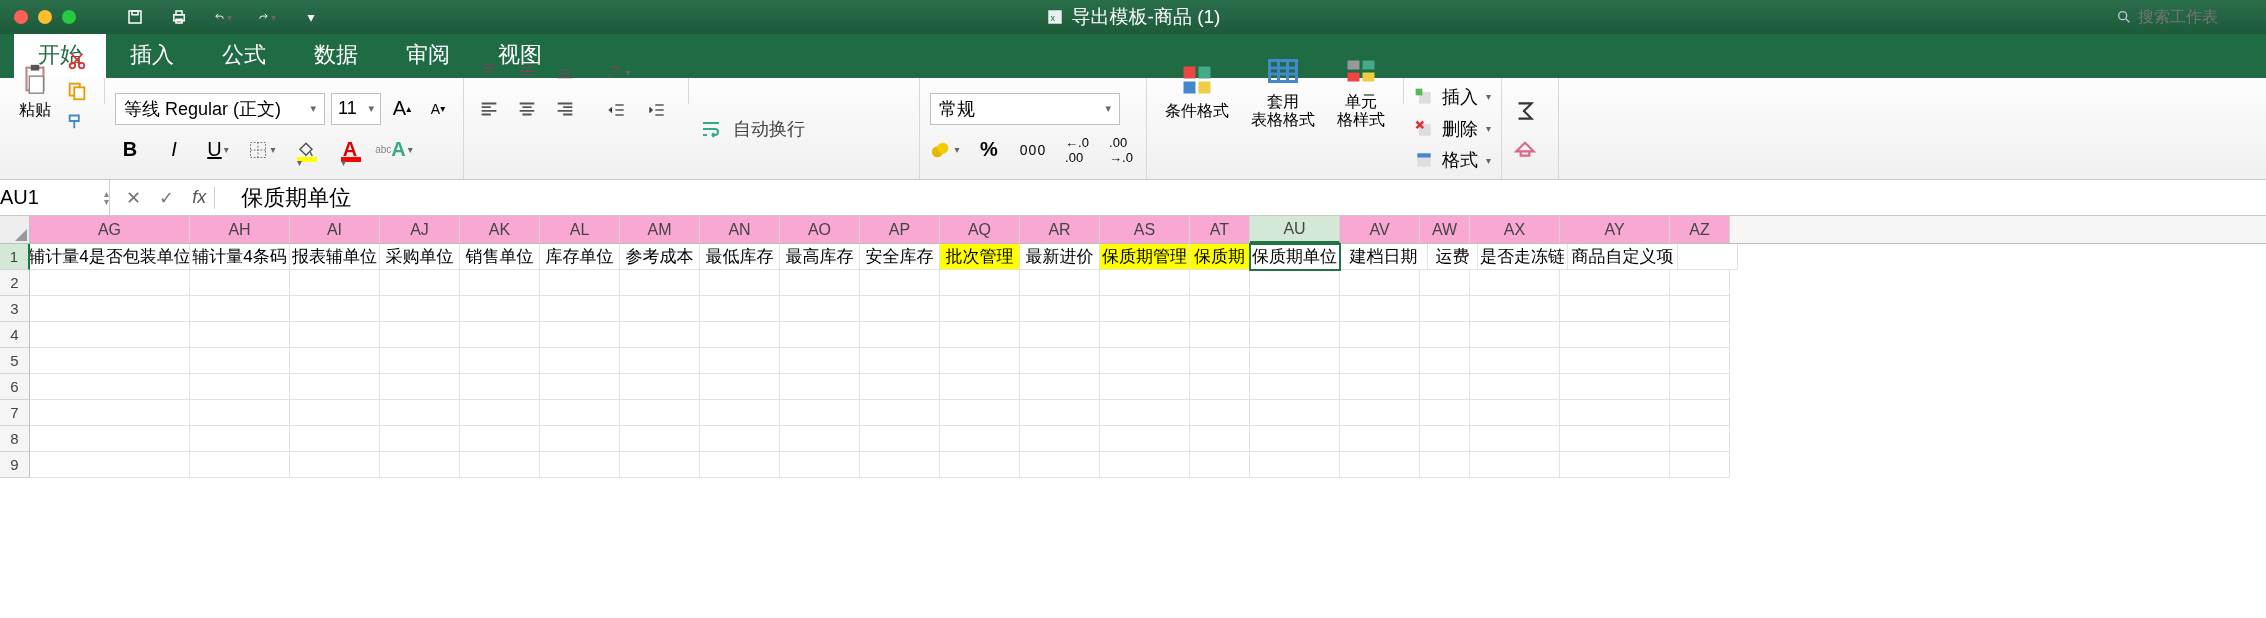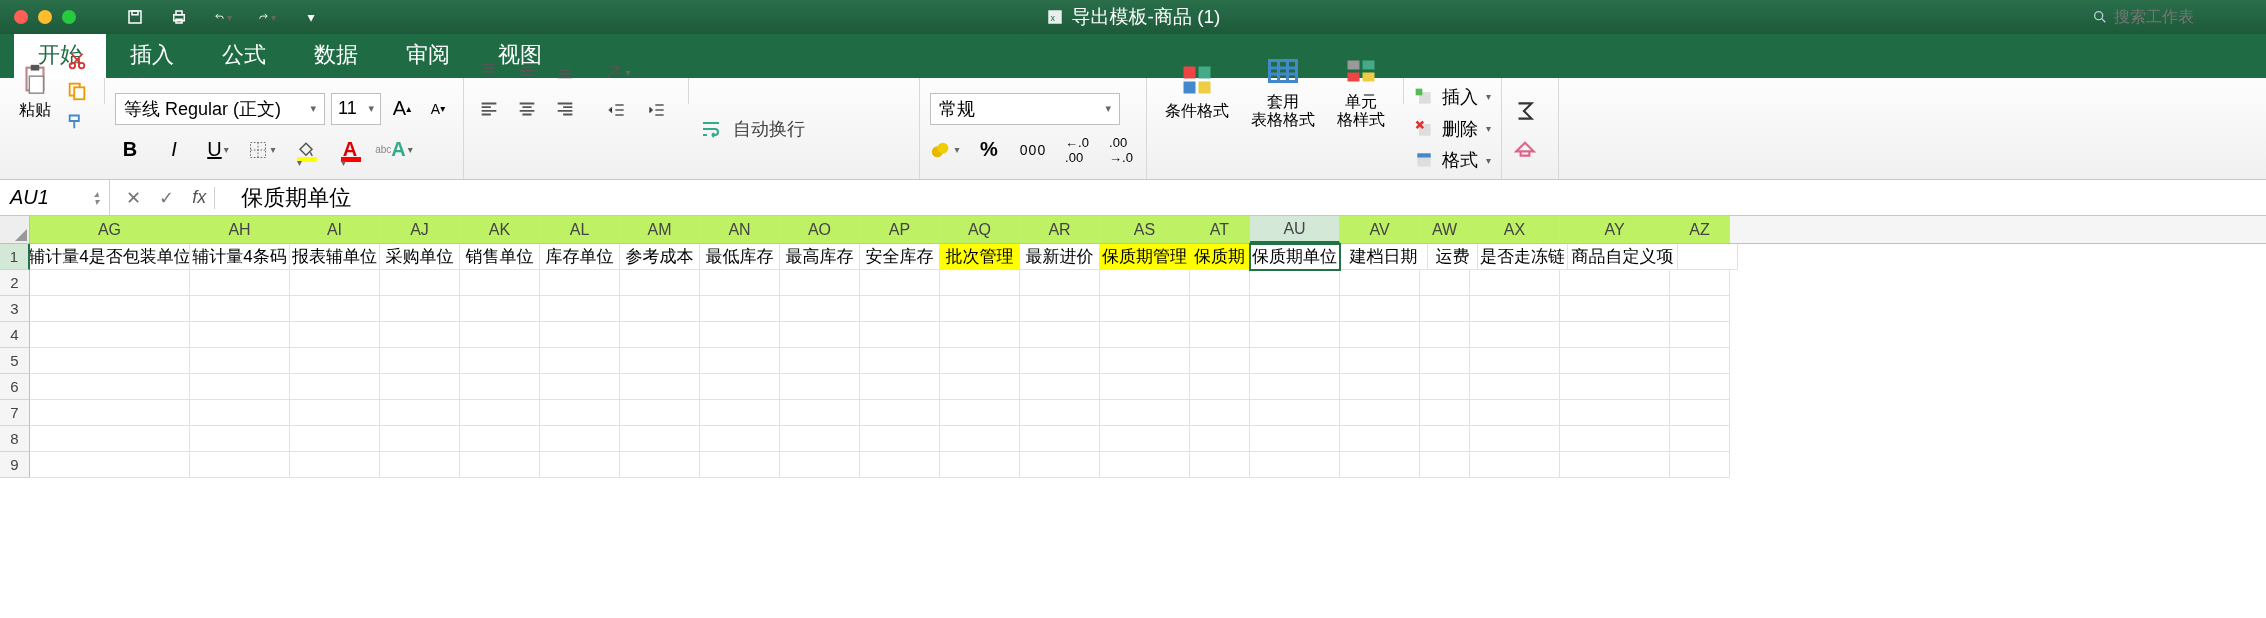--- a/index.html
+++ b/index.html
@@ -22,21 +22,21 @@
   }
   .mac-dots { display: flex; gap: 10px; padding: 0 14px; }
   .mac-dot { width: 14px; height: 14px; border-radius: 50%; }
   .dot-red { background: #ff5f56; }
   .dot-yel { background: #ffbd2e; }
   .dot-grn { background: #27c93f; }
   .qat { display: flex; gap: 26px; align-items: center; margin-left: 36px; }
   .qat .ic { width: 18px; height: 18px; display:flex; align-items:center; justify-content:center; }
   .title-wrap { position:absolute; left:0; right:0; display:flex; justify-content:center; pointer-events:none; }
   .title { font-size: 19px; display:flex; align-items:center; gap:8px; }
-  .search-wrap { margin-left:auto; display:flex; align-items:center; gap:6px; padding-right:32px; color:#bcd; font-size:16px; }
+  .search-wrap { margin-left:auto; display:flex; align-items:center; gap:6px; padding-right:8px; color:#bcd; font-size:16px; }
   .search-wrap input { background:transparent; border:none; color:#bcd; font-size:16px; width:120px; outline:none; }
 
   
   .tabs {
     height: 44px;
     background: #1e6b44;
     display: flex;
     align-items: flex-end;
     padding-left: 14px;
     color: #fff;
@@ -99,35 +99,34 @@
   
   .fbar {
     height: 36px;
     border-bottom: 1px solid #c8c8c8;
     display:flex;
     align-items:center;
     background:#fff;
   }
   .namebox {
     width:110px; height:100%; border-right:1px solid #d0d0d0;
-    display:flex; align-items:center; padding:0 10px; font-size:20px;
+    display:flex; align-items:center; padding:0 0; font-size:20px;
     justify-content:space-between;
-    font-style:italic;
   }
   .namebox .stepper{ display:flex; flex-direction:column; font-size:10px; line-height:8px; color:#888;}
   .fb-btns{ display:flex; gap:18px; padding:0 16px; color:#777; font-size:18px;}
   .fx { font-style:italic; color:#555; padding-right:8px; border-right:1px solid #d0d0d0;}
   .finput{ flex:1; border:none; outline:none; font-size:22px; padding:0 10px;}
 
   
   .grid-wrap{ overflow:hidden; }
   .colhdr{ display:flex; height:28px; background:#f5f5f5; border-bottom:1px solid #c0c0c0;}
   .corner{ width:30px; border-right:1px solid #c0c0c0; background:#eee; position:relative;}
   .corner::after{ content:''; position:absolute; right:2px; bottom:2px; border:6px solid transparent; border-right-color:#999; border-bottom-color:#999;}
-  .ch{ border-right:1px solid #d4d4d4; display:flex; align-items:center; justify-content:center; font-size:16px; color:#444; background:#bef264;}
+  .ch{ border-right:1px solid #d4d4d4; display:flex; align-items:center; justify-content:center; font-size:16px; color:#444; background:#f9a8d4;}
   .ch.sel{ background:#d4e8d8; border-bottom:2px solid #217346;}
   .rows{ }
   .row{ display:flex; height:26px;}
   .rh{ width:30px; border-right:1px solid #c0c0c0; border-bottom:1px solid #d4d4d4; background:#f5f5f5; display:flex; align-items:center; justify-content:center; font-size:15px; color:#444;}
   .rh.sel{ background:#d4e8d8; border-right:2px solid #217346;}
   .cell{ border-right:1px solid #e2e2e2; border-bottom:1px solid #e2e2e2; display:flex; align-items:center; padding:0 4px; font-size:17px; white-space:nowrap; overflow:hidden; justify-content:center;}
   .cell.hl{ background:#ffff00;}
   .cell.active{ outline:2px solid #217346; outline-offset:-1px; z-index:2;}
   .ic{ display:inline-flex; }
 </style>

